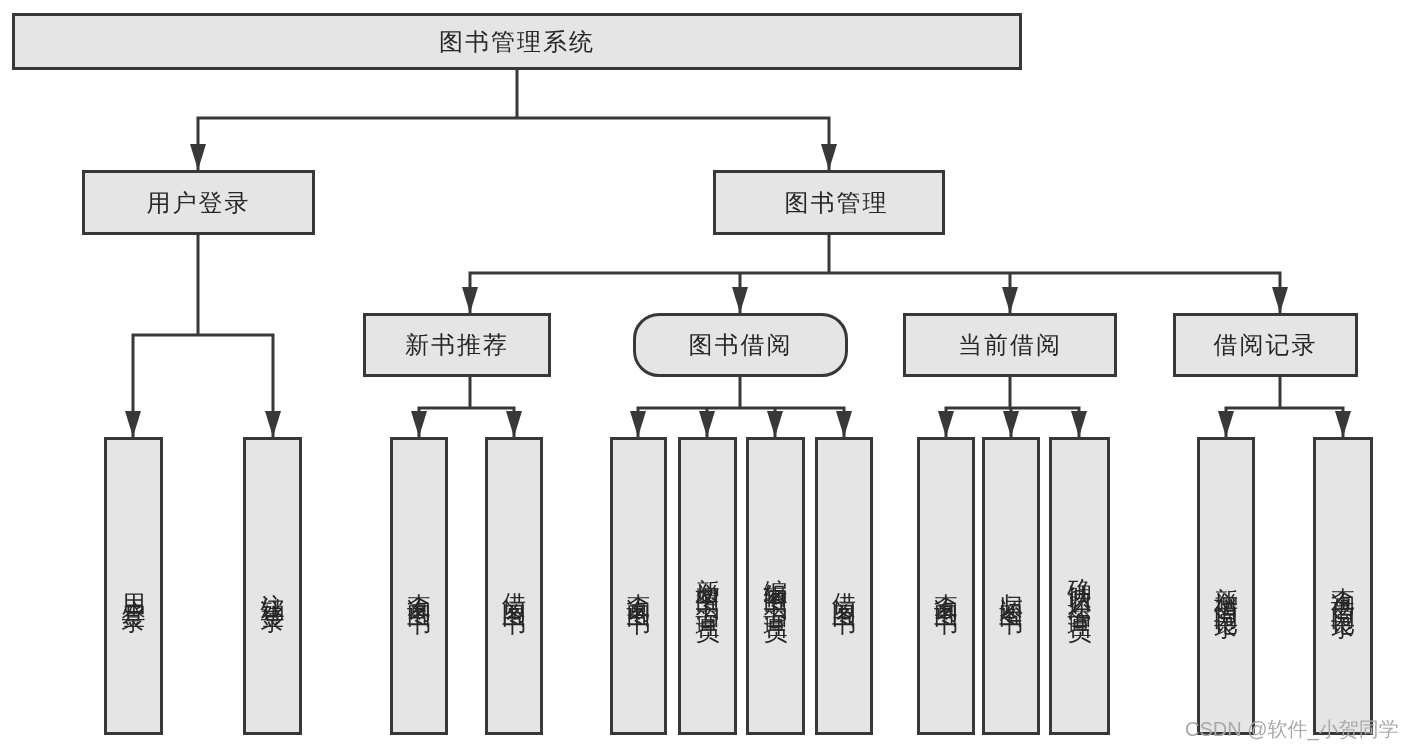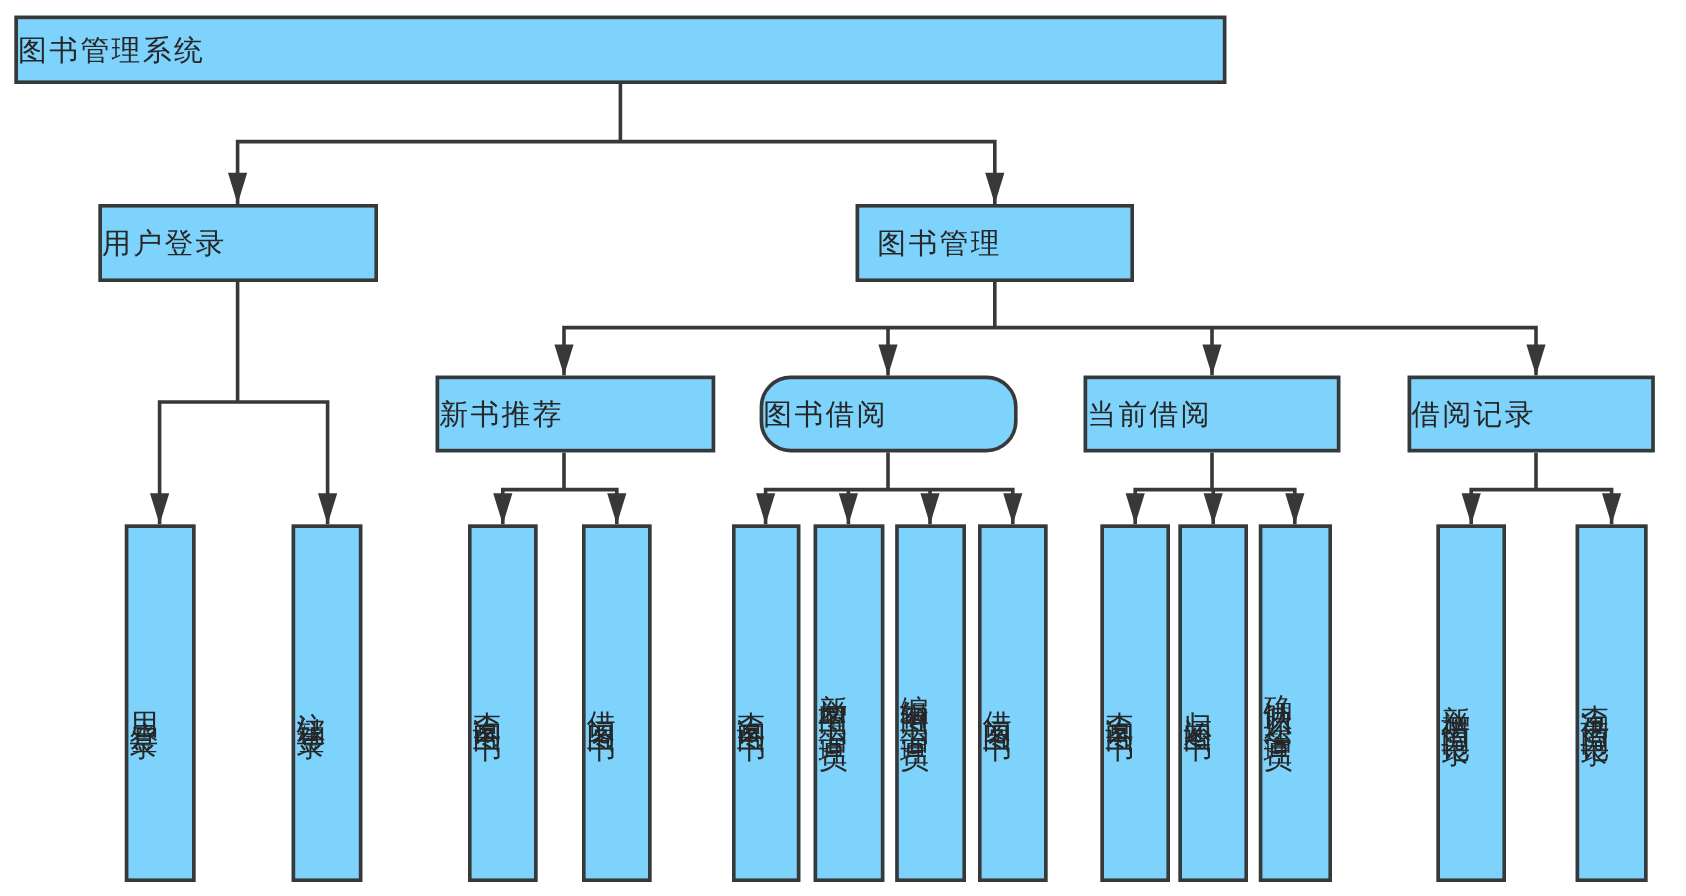--- a/index.html
+++ b/index.html
@@ -13,24 +13,24 @@
   }
   .wires {
     position: absolute;
     left: 0; top: 0;
     width: 1405px; height: 747px;
   }
   .node {
     position: absolute;
     box-sizing: border-box;
     border: 3px solid #383838;
-    background: #7dd3fc;
+    background: #e5e5e5;
     display: flex;
     align-items: center;
-    justify-content: flex-start;
+    justify-content: center;
     color: #262626;
   }
   .h-label {
     font-size: 24px;
     letter-spacing: 2px;
     white-space: nowrap;
   }
   .v-label {
     writing-mode: vertical-rl;
     text-orientation: mixed;
@@ -98,30 +98,30 @@
     <span class="h-label">图书管理系统</span>
   </div>
 
   <div class="node lvl2-a">
     <span class="h-label">用户登录</span>
   </div>
   <div class="node lvl2-b">
     <span class="h-label">图书管理</span>
   </div>
 
-  <div class="node lvl3" style="left:363px;width:233px;">
+  <div class="node lvl3" style="left:363px;width:188px;">
     <span class="h-label">新书推荐</span>
   </div>
   <div class="node lvl3" style="left:633px;width:215px;border-radius:26px;">
     <span class="h-label">图书借阅</span>
   </div>
   <div class="node lvl3" style="left:903px;width:214px;">
     <span class="h-label">当前借阅</span>
   </div>
-  <div class="node lvl3" style="left:1173px;width:206px;">
+  <div class="node lvl3" style="left:1173px;width:185px;">
     <span class="h-label">借阅记录</span>
   </div>
 
   <div class="node leaf" style="left:104px;width:59px;">
     <span class="v-label">用户登录</span>
   </div>
   <div class="node leaf" style="left:243px;width:59px;">
     <span class="v-label">注销登录</span>
   </div>
 
@@ -155,14 +155,15 @@
     <span class="v-label">确认归还（管理员）</span>
   </div>
 
   <div class="node leaf" style="left:1197px;width:58px;">
     <span class="v-label">新增借阅记录</span>
   </div>
   <div class="node leaf" style="left:1313px;width:60px;">
     <span class="v-label">查询借阅记录</span>
   </div>
 
+  <div class="watermark">CSDN @软件_小贺同学</div>
 
 </div>
 
 </body></html>

